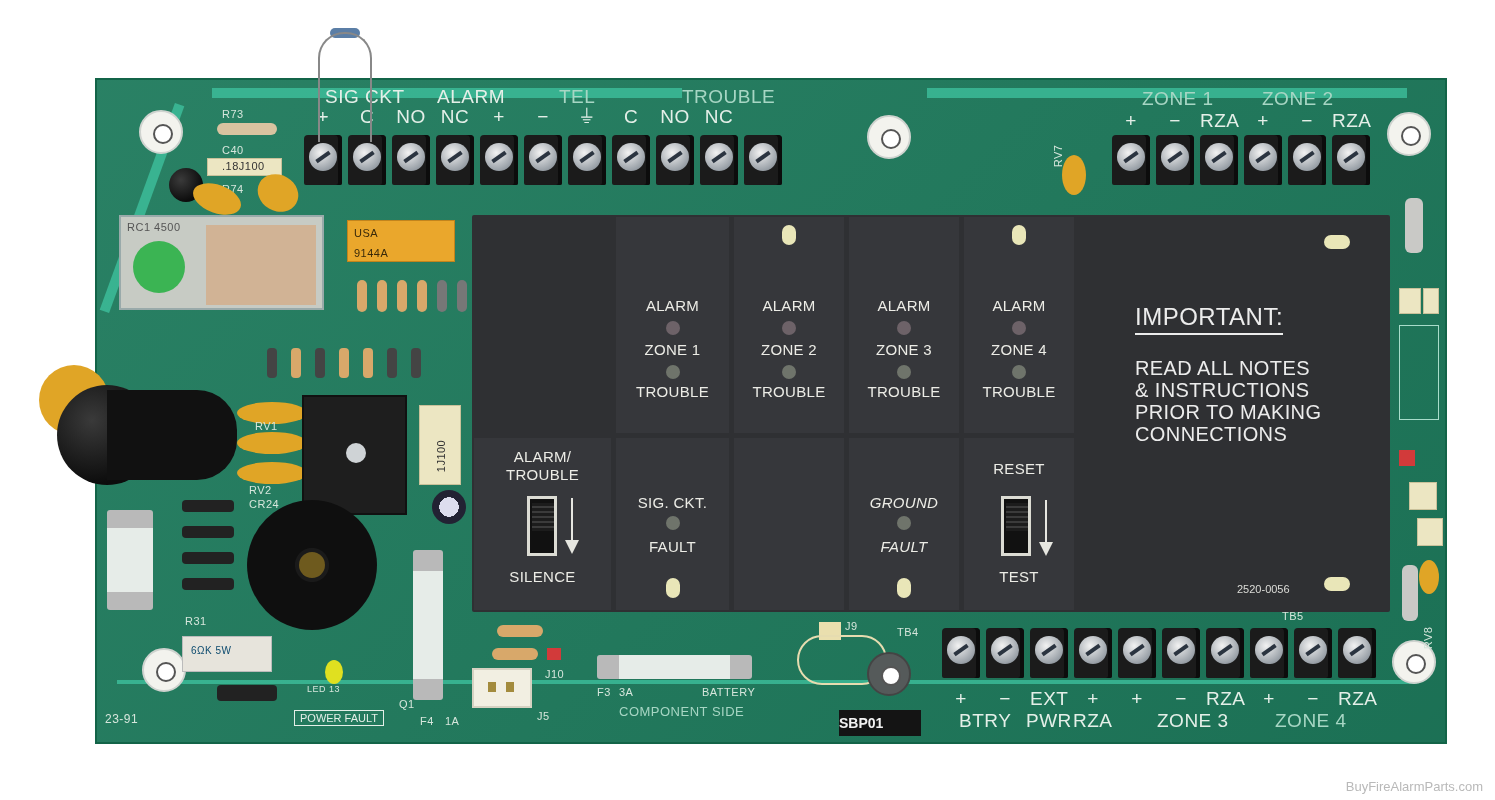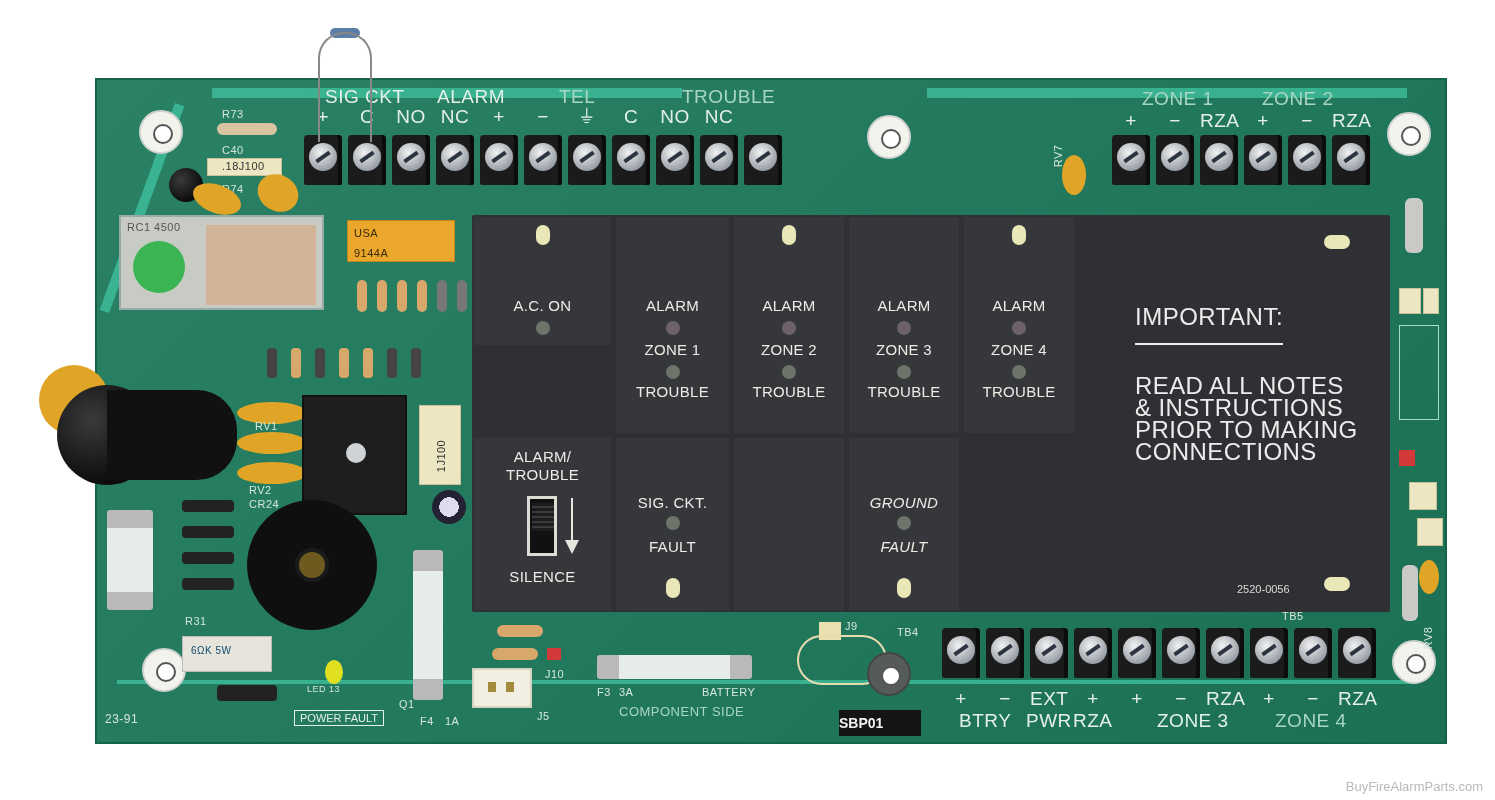--- a/index.html
+++ b/index.html
@@ -48,22 +48,22 @@
 
   .switch {
     position: absolute; width: 30px; height: 60px; border: 3px solid #dcdcd4; background: #111; left: 50%; margin-left: -30px;
   }
   .switch .knob { position: absolute; left: 2px; top: 4px; width: 22px; height: 28px;
     background: repeating-linear-gradient(#1c1c1c 0 3px, #3b3b3b 3px 5px); }
   .arrow { position: absolute; width: 2px; height: 52px; background: #e6e6e0; left: 50%; margin-left: 18px; }
   .arrow::after { content: ""; position: absolute; left: -6px; bottom: -4px; border-left: 7px solid transparent; border-right: 7px solid transparent; border-top: 14px solid #e6e6e0; }
 
   .important { position: absolute; left: 663px; top: 88px; color: #ececec; }
-  .important .title { font-size: 24px; border-bottom: 2px solid #ececec; display: inline-block; padding-bottom: 12px; letter-spacing: 0.5px; }
-  .important .body { margin-top: 30px; font-size: 24px; line-height: 22px; letter-spacing: 0.4px; }
+  .important .title { font-size: 24px; border-bottom: 2px solid #ececec; display: inline-block; padding-bottom: 2px; letter-spacing: 0.5px; }
+  .important .body { margin-top: 22px; font-size: 20px; line-height: 22px; letter-spacing: 0.4px; }
   .partno { position: absolute; left: 765px; top: 368px; color: #dcdcd8; font-size: 11px; }
 
   .comp { position: absolute; }
   .resistor { height: 12px; border-radius: 6px; background: #d9c3a0; }
   .relay-green { background: #c9cdc6; border: 2px solid #9aa; }
   .cap-black { background: radial-gradient(circle at 35% 35%, #3a3a3a, #0c0c0c 70%); border-radius: 50%; }
   .buzzer { background: radial-gradient(circle at 50% 50%, #1a1a1a 0 18%, #0f0f0f 19% 100%); border-radius: 50%; }
   .buzzer::after { content: ""; position: absolute; left: 50%; top: 50%; width: 26px; height: 26px; margin: -13px 0 0 -13px; border-radius: 50%; background: #6e5a1e; }
   .fuse { background: linear-gradient(90deg, #b9b9b9 0 14%, #e6ece8 14% 86%, #b9b9b9 86%); border-radius: 3px; }
   .yellow-cap { background: #e0a526; border-radius: 50%; }
@@ -292,25 +292,20 @@
   <div class="comp beige-cap" style="left:1320px;top:438px;width:26px;height:28px;"></div>
   <div class="comp yellow-cap" style="left:1322px;top:480px;width:20px;height:34px;"></div>
   <div class="comp resistor" style="left:1305px;top:485px;width:16px;height:56px;background:#c9c9c6;"></div>
   <div class="comp yellow-cap" style="left:965px;top:75px;width:24px;height:40px;"></div>
   <span class="silk sm" style="left:950px;top:70px;transform:rotate(-90deg);">RV7</span>
   <span class="silk sm" style="left:1320px;top:552px;transform:rotate(-90deg);">RV8</span>
 </div>
 
 <div class="panel">
 
-  <div class="cell" style="left:2px;top:2px;width:137px;height:128px;">
-    <div class="standoff" style="top:8px;"></div>
-    <span class="lbl" style="top:80px;">A.C. ON</span>
-    <div class="led" style="top:104px;"></div>
-  </div>
 
 
   <div class="cell" style="left:144px;top:2px;width:113px;height:216px;">
     <span class="lbl" style="top:80px;">ALARM</span>
     <div class="led pink" style="top:104px;"></div>
     <span class="lbl" style="top:124px;">ZONE 1</span>
     <div class="led" style="top:148px;"></div>
     <span class="lbl" style="top:166px;">TROUBLE</span>
   </div>
 
@@ -359,20 +354,28 @@
 
   <div class="cell" style="left:262px;top:223px;width:110px;height:172px;"></div>
 
   <div class="cell" style="left:377px;top:223px;width:110px;height:172px;font-style:italic;">
     <span class="lbl" style="top:56px;">GROUND</span>
     <div class="led" style="top:78px;"></div>
     <span class="lbl" style="top:100px;">FAULT</span>
     <div class="standoff" style="top:140px;"></div>
   </div>
 
+  <div class="cell" style="left:492px;top:223px;width:110px;height:172px;">
+    <span class="lbl" style="top:22px;">RESET</span>
+    <div class="switch" style="top:58px;left:50%;margin-left:-18px;">
+      <div class="knob"></div>
+    </div>
+    <div class="arrow" style="top:62px;margin-left:26px;"></div>
+    <span class="lbl" style="top:130px;">TEST</span>
+  </div>
 
   <div class="cell" style="left:607px;top:2px;width:309px;height:393px;background:#2f3033;">
     <div class="standoff" style="top:18px;left:auto;right:38px;width:26px;height:14px;"></div>
     <div class="standoff" style="top:360px;left:auto;right:38px;width:26px;height:14px;"></div>
   </div>
   <div class="important">
     <div class="title">IMPORTANT:</div>
     <div class="body">
       <div>READ ALL NOTES</div>
       <div>&amp; INSTRUCTIONS</div>

